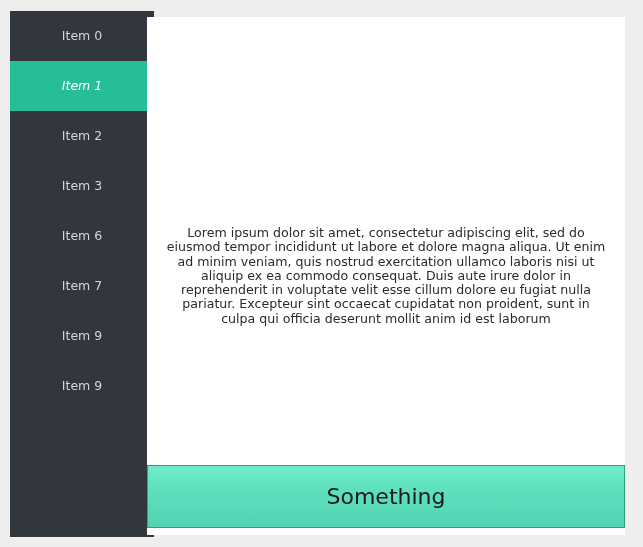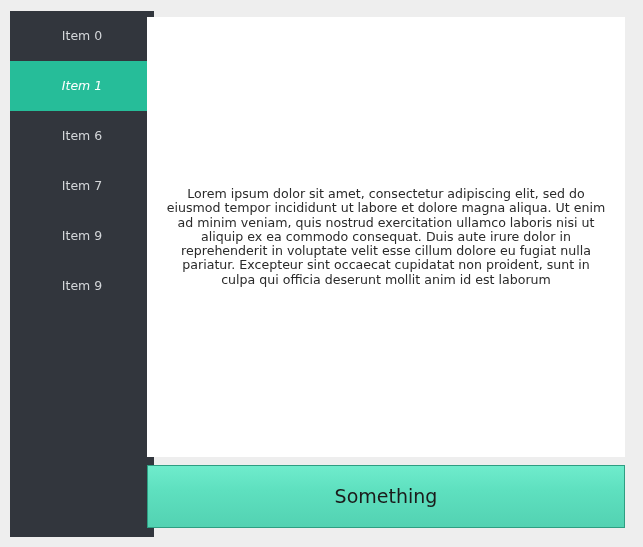--- a/index.html
+++ b/index.html
@@ -45,21 +45,21 @@
     color: #ffffff;
     font-style: italic;
   }
 
   
   #content-panel {
     position: absolute;
     left: 147px;
     top: 17px;
     width: 478px;
-    height: 440px;
+    height: 518px;
     background: #ffffff;
     display: flex;
     align-items: center;
     justify-content: center;
   }
   #lorem-text {
     width: 440px;
     margin: 0;
     padding: 0 4px;
     text-align: center;
@@ -73,36 +73,38 @@
     position: absolute;
     left: 147px;
     top: 465px;
     width: 478px;
     height: 63px;
     box-sizing: border-box;
     border: 1px solid #2e9e82;
     background: linear-gradient(to bottom, #6feccc 0%, #5ee0bf 40%, #53d2b2 100%);
     color: #1b1b1b;
     font-family: "DejaVu Sans", sans-serif;
-    font-size: 19px;
+    font-size: 22px;
     text-align: center;
     line-height: 61px;
     cursor: pointer;
     user-select: none;
     padding: 0;
   }
 </style>
 </head>
 <body>
 
 <div id="app">
 
   <nav id="sidebar">
       <div class="sidebar-item">Item 0</div>
       <div class="sidebar-item selected">Item 1</div>
+      <div class="sidebar-item">Item 2</div>
+      <div class="sidebar-item">Item 3</div>
       <div class="sidebar-item">Item 6</div>
       <div class="sidebar-item">Item 7</div>
       <div class="sidebar-item">Item 9</div>
       <div class="sidebar-item">Item 9</div>
     </nav>
 
   <section id="content-panel">
     <p id="lorem-text">Lorem ipsum dolor sit amet, consectetur adipiscing elit, sed do eiusmod tempor incididunt ut labore et dolore magna aliqua. Ut enim ad minim veniam, quis nostrud exercitation ullamco laboris nisi ut aliquip ex ea commodo consequat. Duis aute irure dolor in reprehenderit in voluptate velit esse cillum dolore eu fugiat nulla pariatur. Excepteur sint occaecat cupidatat non proident, sunt in culpa qui officia deserunt mollit anim id est laborum</p>
   </section>
 

